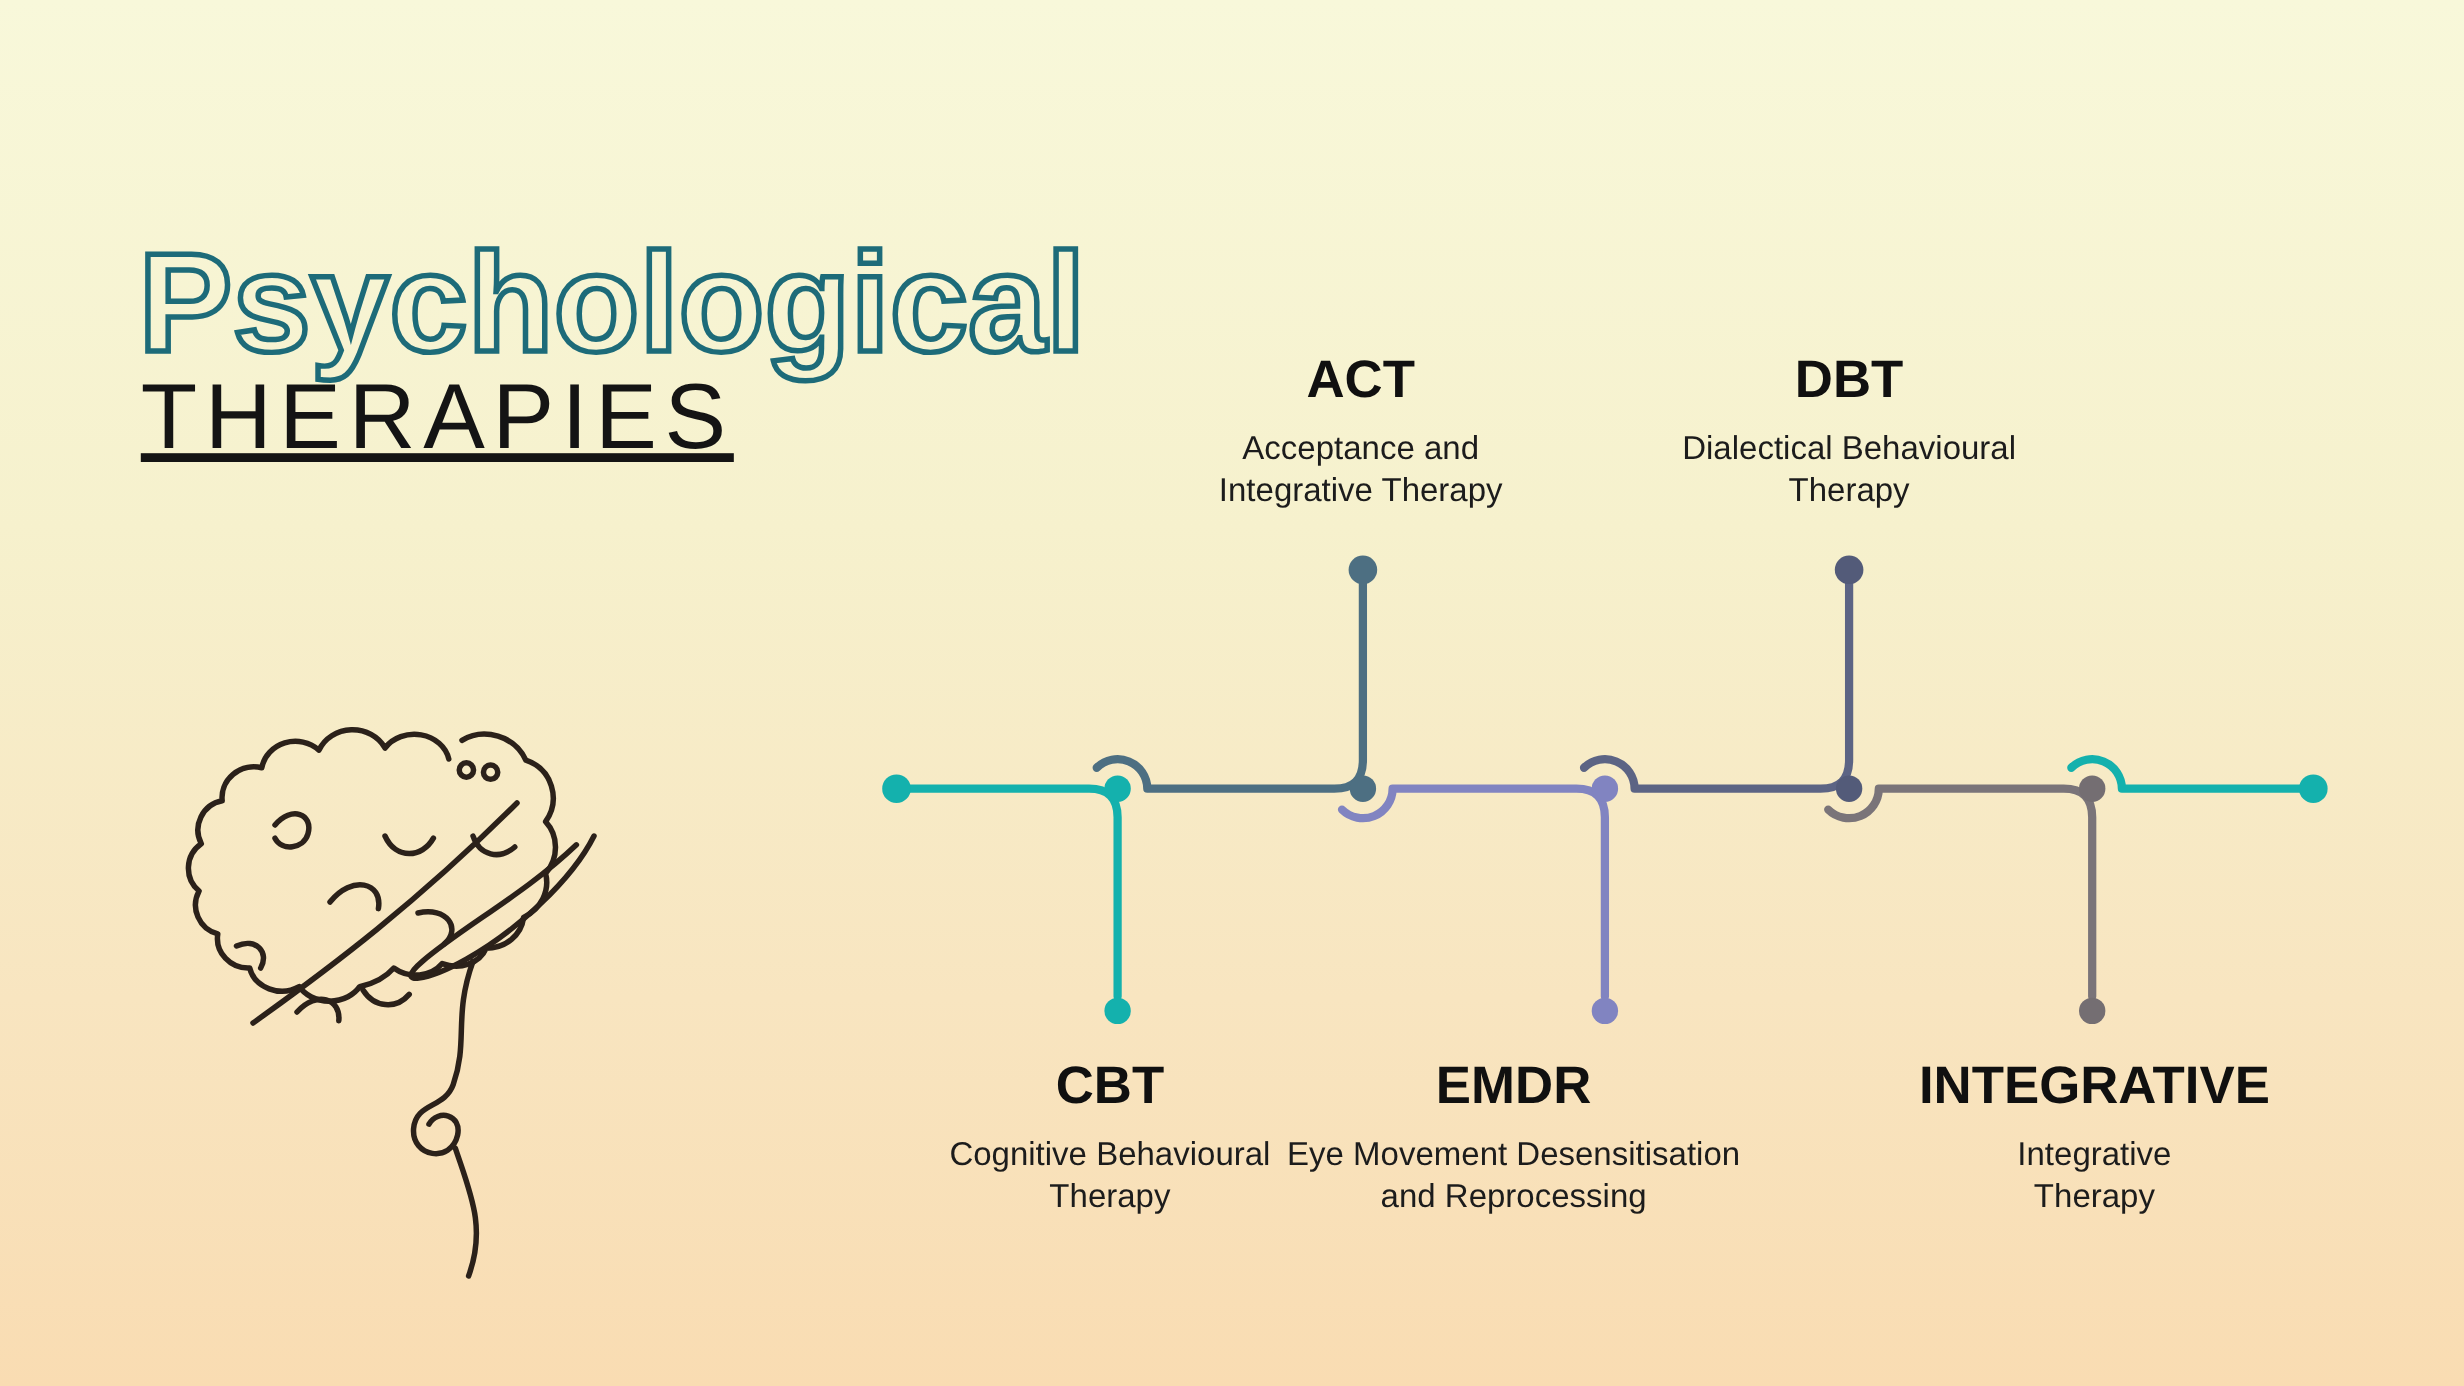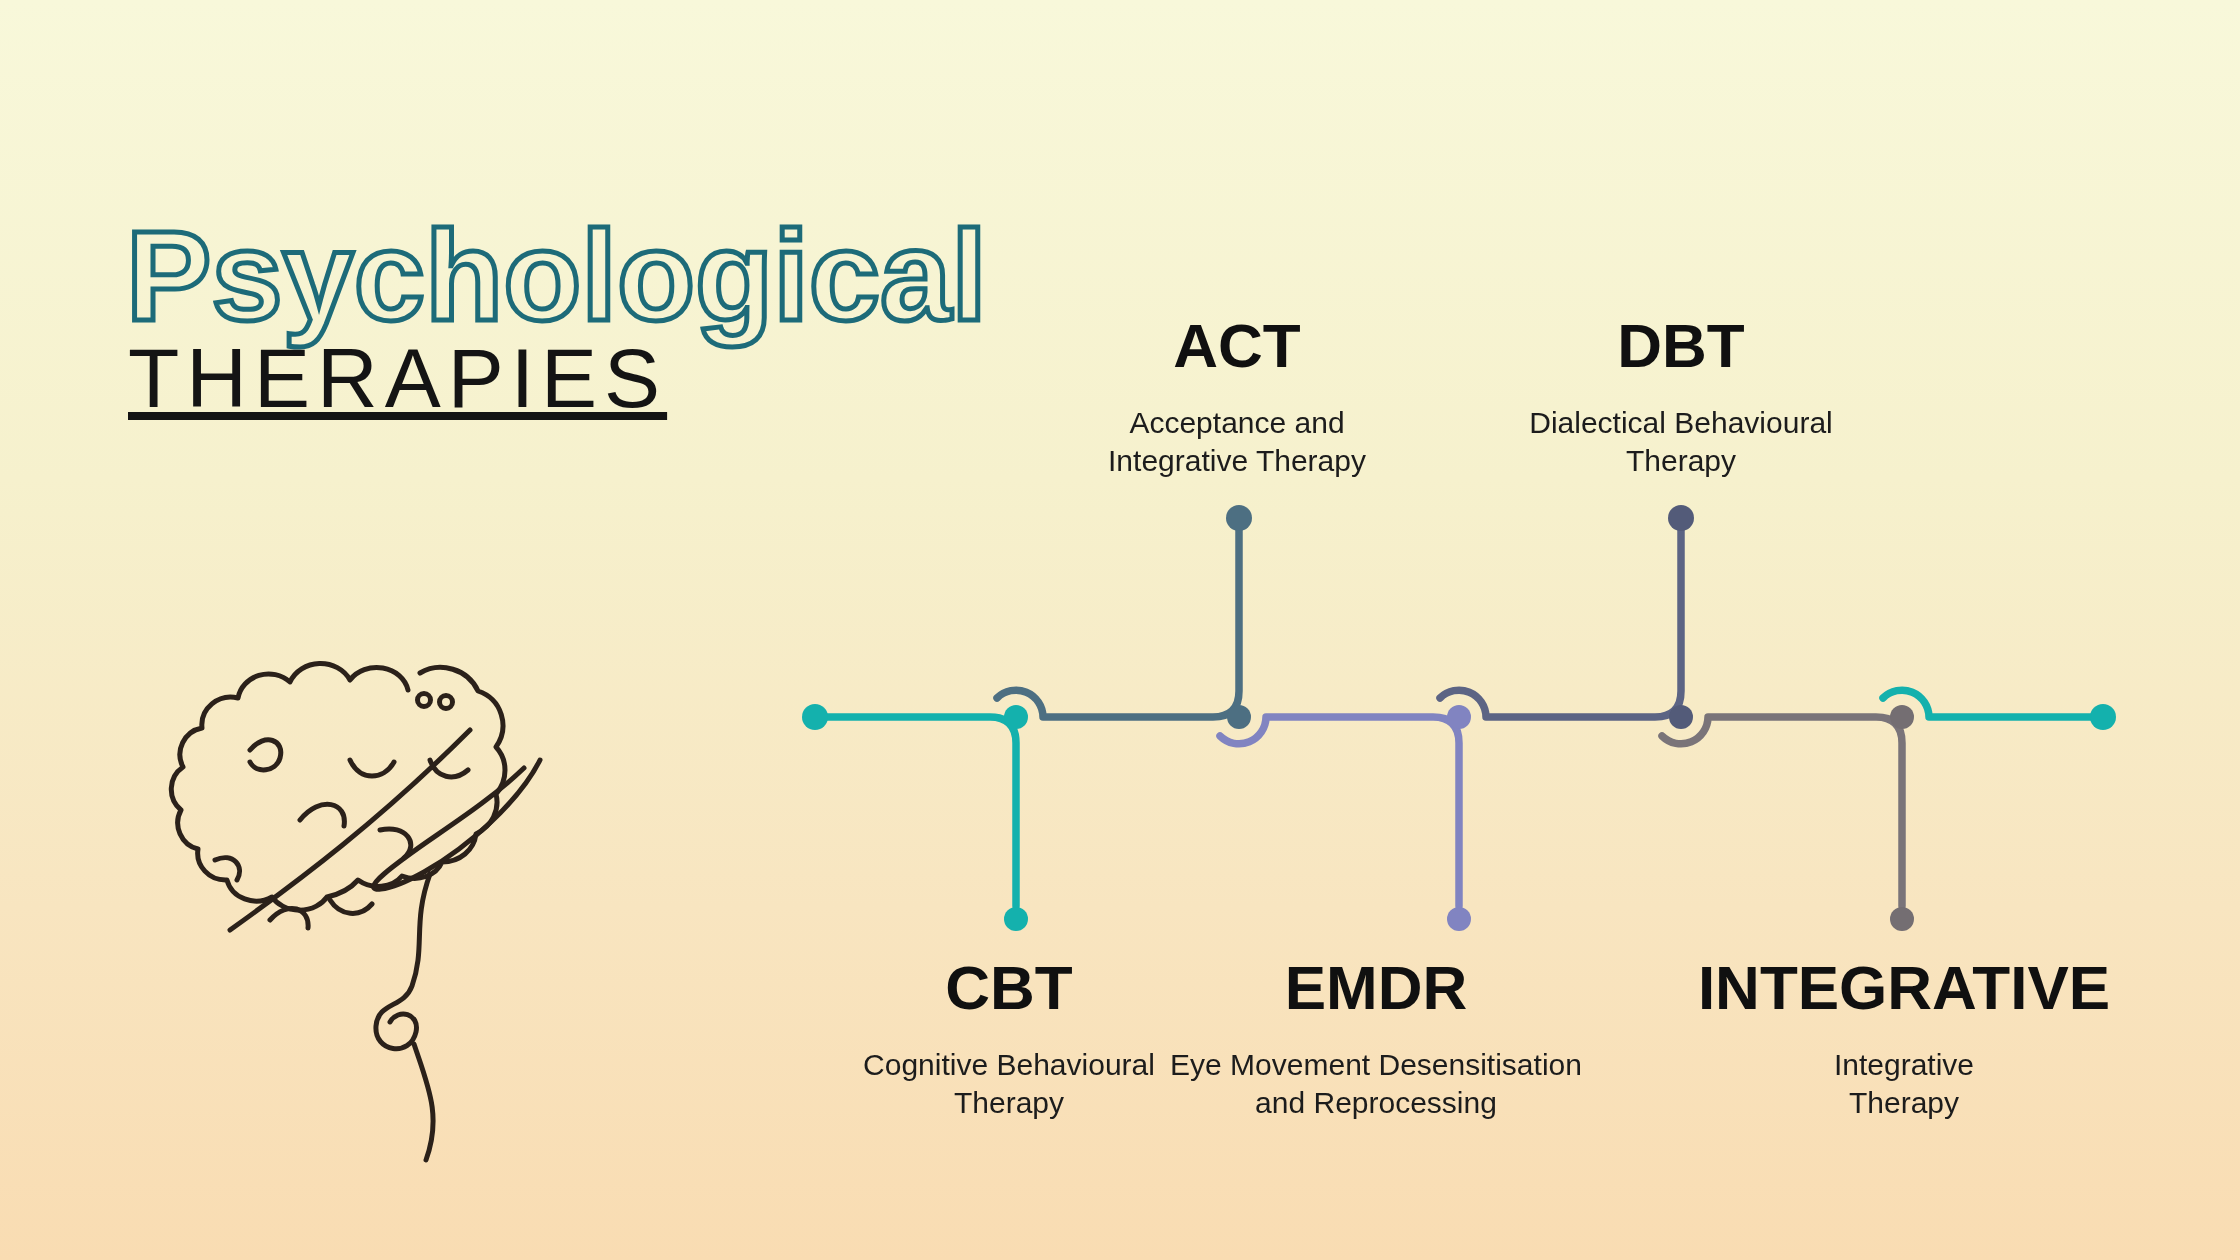--- a/index.html
+++ b/index.html
@@ -27,25 +27,25 @@
     text-decoration:underline;
   }
   
   .label-block{
     position:absolute;width:640px;transform:translateX(-50%);
     text-align:center;color:#151515;
   }
   .label-block.top{top:312px;}
   .label-block.bottom{top:954px;}
   .abbr{
-    font-size:62px;font-weight:800;line-height:68px;letter-spacing:0px;
+    font-size:48px;font-weight:800;line-height:68px;letter-spacing:0px;
     color:#101010;
   }
   .desc{
-    margin-top:24px;font-size:30px;font-weight:500;line-height:38px;color:#1c1c1c;
+    margin-top:9px;font-size:30px;font-weight:500;line-height:38px;color:#1c1c1c;
   }
   
   .tl{fill:none;stroke-width:7.5;stroke-linecap:round;stroke-linejoin:round;}
   .brain{fill:none;stroke-width:5;stroke-linecap:round;stroke-linejoin:round;}
   svg.graphic{position:absolute;left:0;top:0;}
 </style>
 </head>
 <body>
 
 <div class="canvas">

